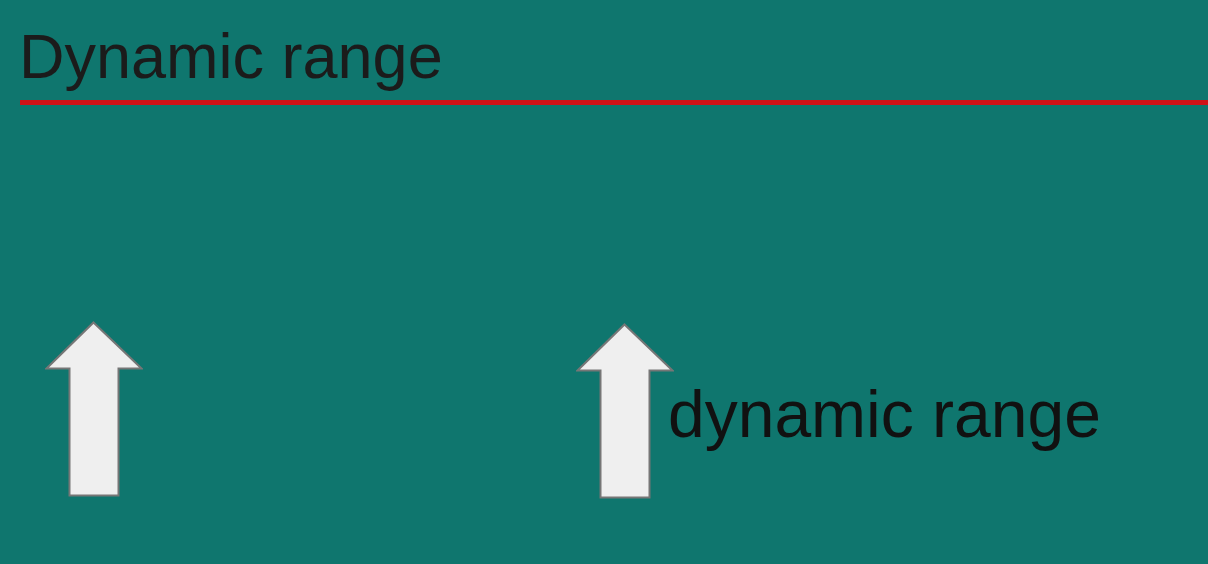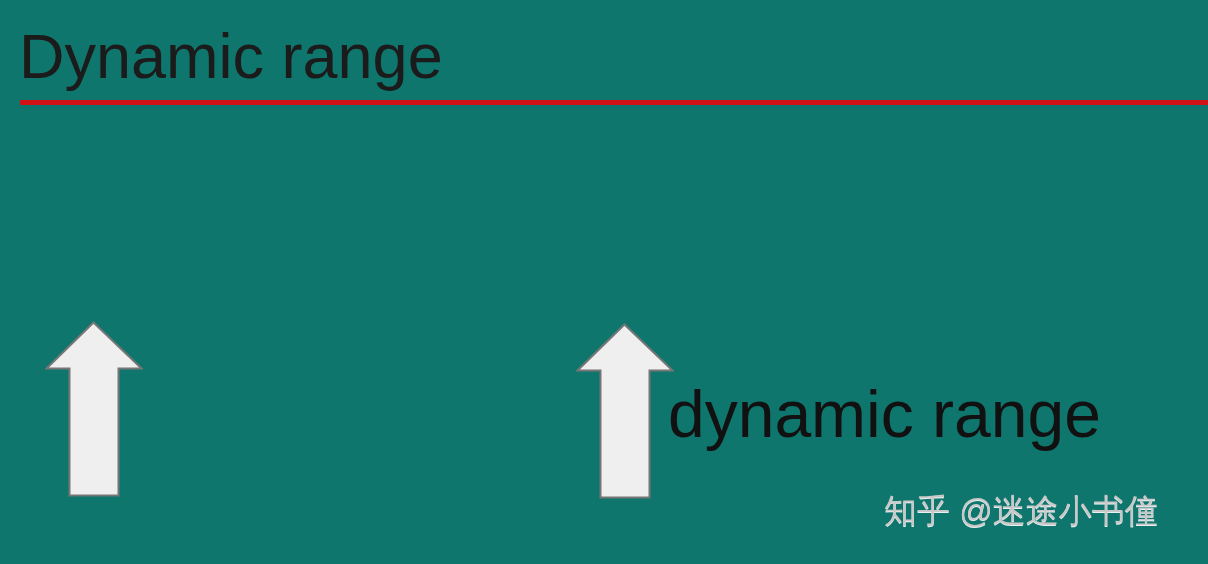--- a/index.html
+++ b/index.html
@@ -83,15 +83,14 @@
 
 
   <div class="arrow-group second">
     <svg class="up-arrow" viewBox="0 0 98 176" xmlns="http://www.w3.org/2000/svg">
       <polygon points="48.5,1.5 96.5,47.5 73.5,47.5 73.5,174.5 24.5,174.5 24.5,47.5 1.5,47.5" stroke-width="2" stroke="#767676" fill="#efefef" stroke-linejoin="miter"></polygon>
     </svg>
   </div>
 
   <div class="arrow-label second">dynamic range</div>
 
-  <div class="watermark" style="color: rgb(200, 200, 200);">知乎 @迷途小书僮</div>
 
 </div>
 
 </body></html>

